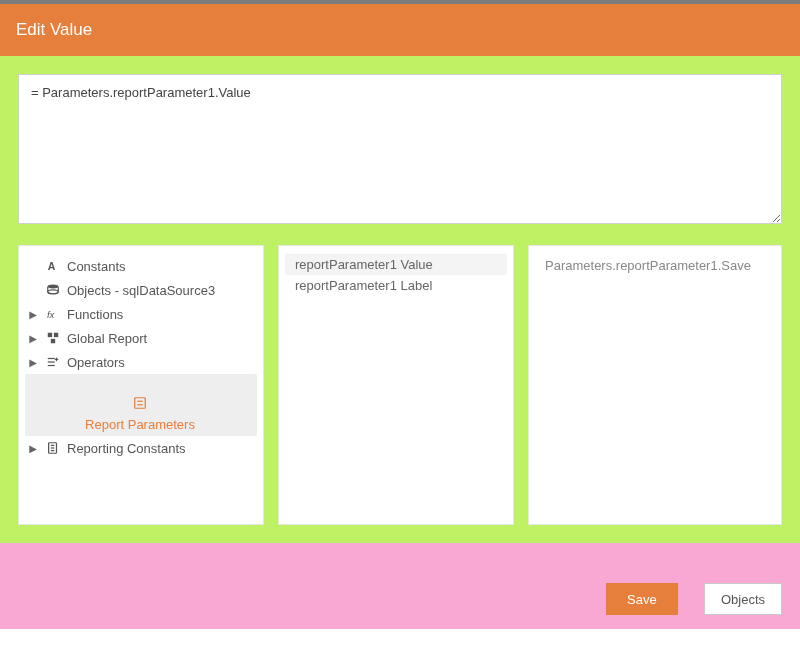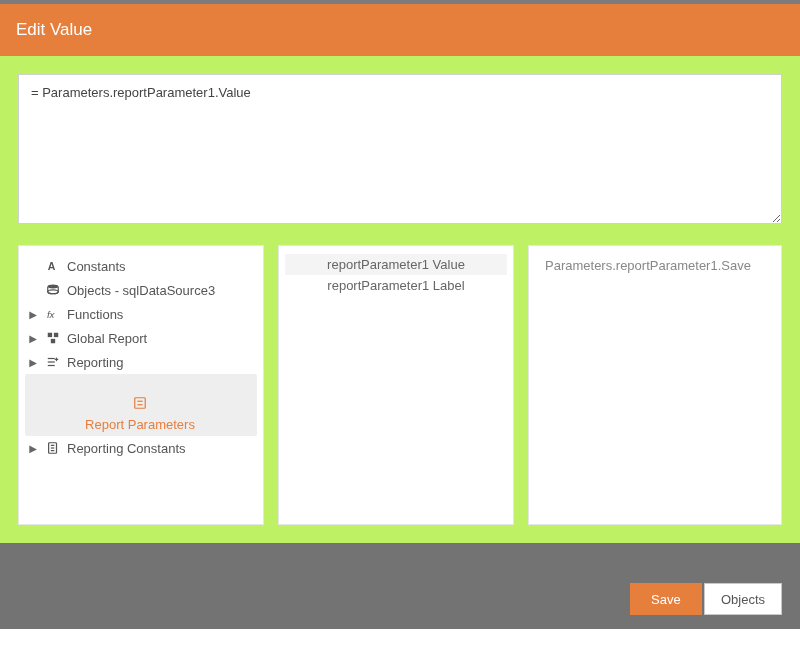--- a/index.html
+++ b/index.html
@@ -87,38 +87,37 @@
     flex-shrink: 0;
   }
   .tree-label { flex: 1; white-space: nowrap; overflow: hidden; text-overflow: ellipsis; }
 
   
   .list-item {
     padding: 3px 10px;
     font-size: 13px;
     color: #666;
     cursor: pointer;
-    text-align: center;
   }
   .list-item.hl { background: #f4f4f4; }
 
   
   .detail-text {
     padding: 4px 10px;
     font-size: 13px;
     color: #888;
   }
 
   
   .footer {
     display: flex;
     justify-content: flex-end;
-    gap: 2px;
+    gap: 26px;
     padding: 40px 18px 14px 18px;
-    background: #737373;
+    background: #f9a8d4;
   }
   .btn {
     min-width: 72px;
     height: 32px;
     border: 1px solid #c9c9c9;
     background: #fff;
     color: #555;
     font-size: 13px;
     cursor: pointer;
     padding: 0 16px;
@@ -194,21 +193,21 @@
         <span class="arrow">▶</span>
         <span class="icon">
           <svg viewBox="0 0 16 16" width="14" height="14" stroke="currentColor" stroke-width="1.4" fill="none">
               <line x1="2" y1="4" x2="10" y2="4"></line>
               <line x1="2" y1="8" x2="10" y2="8"></line>
               <line x1="2" y1="12" x2="10" y2="12"></line>
               <line x1="12" y1="3" x2="12" y2="7"></line>
               <line x1="10" y1="5" x2="14" y2="5"></line>
             </svg>
         </span>
-        <span class="tree-label">Reporting</span>
+        <span class="tree-label">Operators</span>
       </div>
 
       <div class="tree-item selected">
         <span class="arrow blank">▶</span>
         <span class="icon">
           <svg viewBox="0 0 16 16" width="14" height="14" fill="none" stroke="currentColor" stroke-width="1.4">
               <rect x="2" y="2" width="12" height="12" rx="1"></rect>
               <line x1="5" y1="6" x2="11" y2="6"></line>
               <line x1="5" y1="10" x2="11" y2="10"></line>
             </svg>

